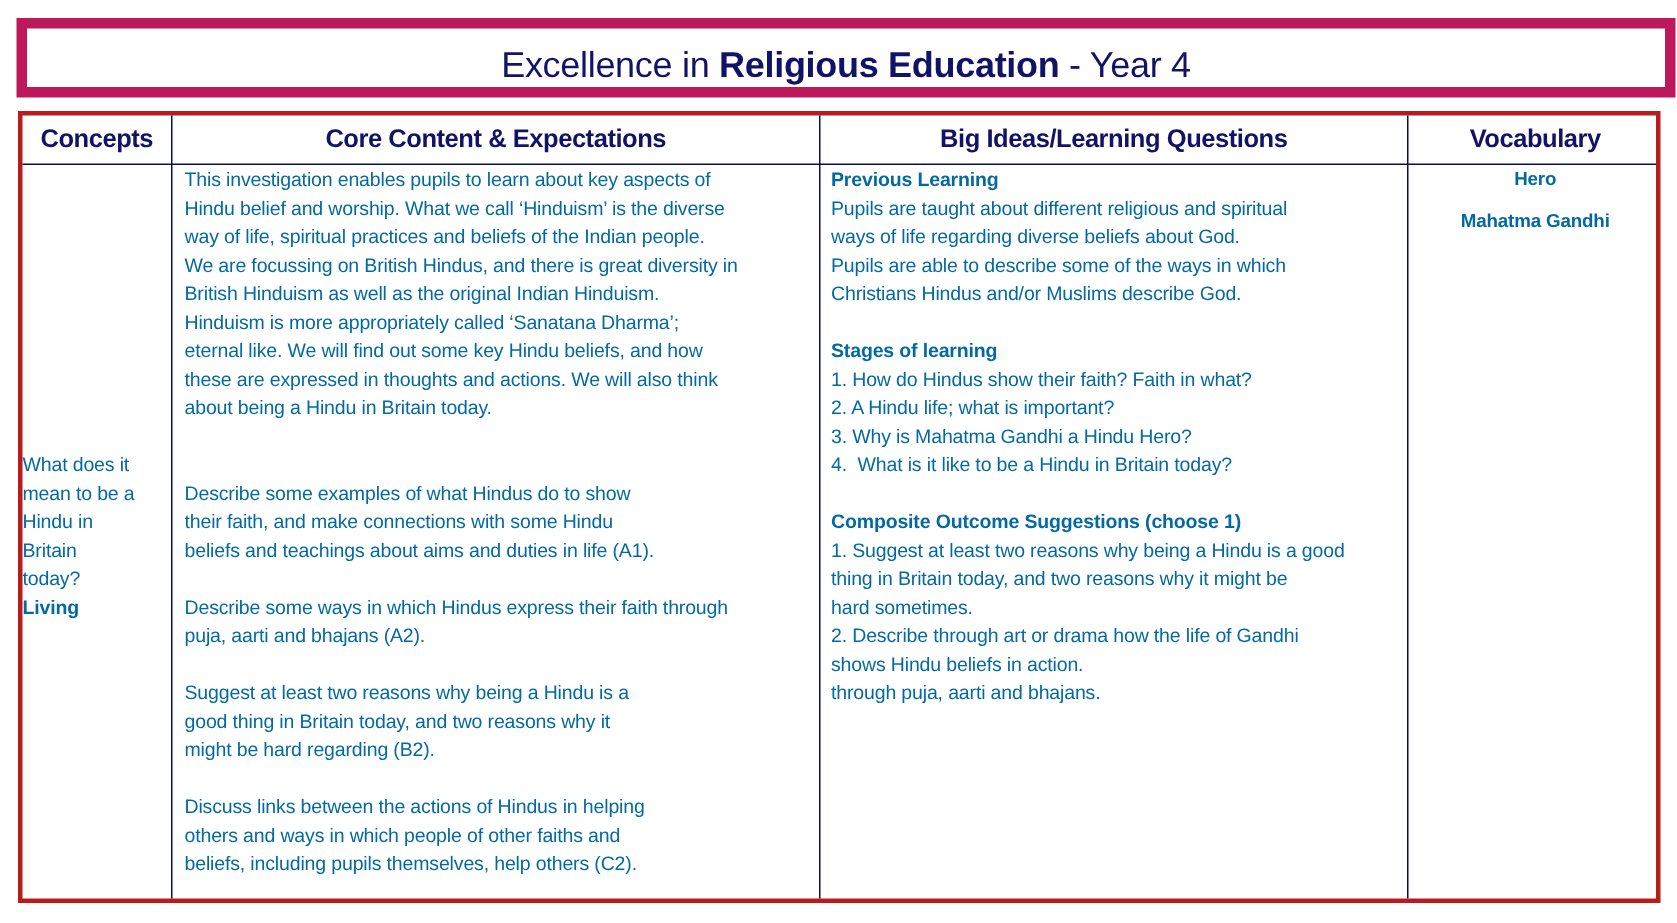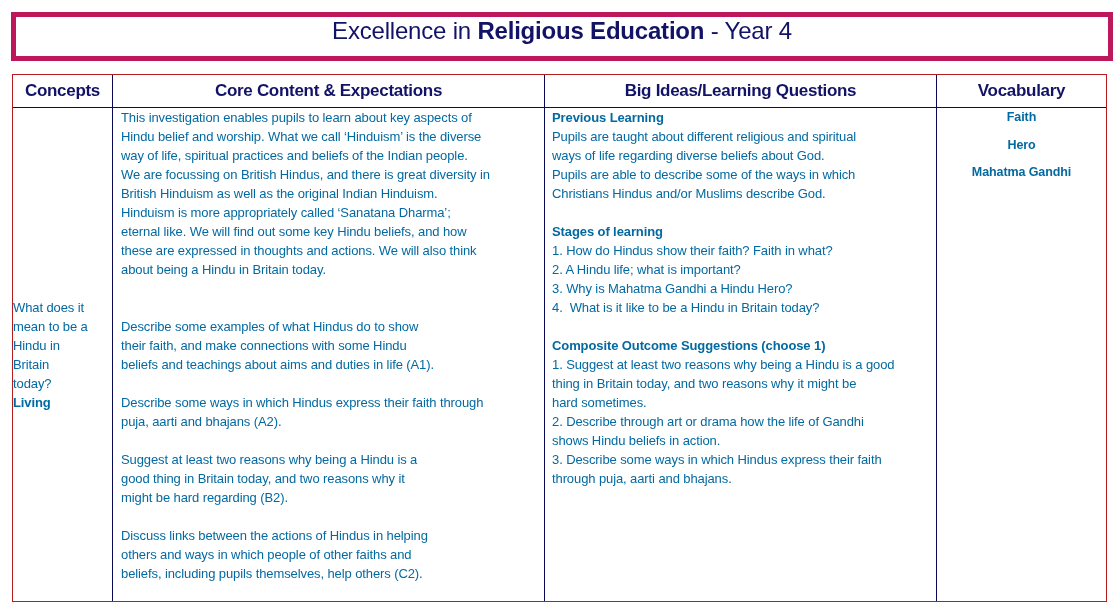--- a/index.html
+++ b/index.html
@@ -2,27 +2,27 @@
 <html><head>
   <meta charset="utf-8">
   <style>
     html, body { margin: 0; padding: 0; background: #ffffff; }
     body {
       width: 1118px; height: 615px; position: relative; overflow: hidden;
       font-family: "Liberation Sans", sans-serif; color: #1a1a1a;
     }
     .title-box {
       position: absolute; left: 11px; top: 12px; width: 1092px; height: 39px;
-      border: 5px solid #be185d; display: flex; align-items: flex-start; justify-content: center;
+      border: 7px solid #be185d; display: flex; align-items: flex-end; justify-content: center;
       font-size: 24px; color: #121266; letter-spacing: -0.2px;
     }
     .title-box b { font-weight: bold; }
     .grid {
       position: absolute; left: 12px; top: 74px; width: 1095px; height: 528px;
-      border: 1px solid #b91c1c; box-sizing: border-box;
+      border: 3px solid #b91c1c; box-sizing: border-box;
     }
     .vline { position: absolute; top: 0; bottom: 0; width: 0; border-left: 1px solid #0b0b55; }
     .hline { position: absolute; left: 0; right: 0; height: 0; border-top: 1px solid #0b0b55; top: 32px; }
     .hdr {
       position: absolute; top: 0; height: 32px; display: flex; align-items: center; justify-content: center;
       font-weight: bold; font-size: 17px; color: #121266; letter-spacing: -0.3px;
     }
     .cell { position: absolute; font-size: 13px; line-height: 19px; color: #0369a1; letter-spacing: -0.1px; }
     .cell p { margin: 0; }
     .gap { height: 19px; }
@@ -115,23 +115,21 @@
       <p style="white-space:pre">4.  What is it like to be a Hindu in Britain today?</p>
     </div>
     <div class="gap"></div>
     <div>
       <p class="bold">Composite Outcome Suggestions (choose 1)</p>
       <p>1. Suggest at least two reasons why being a Hindu is a good</p>
       <p>thing in Britain today, and two reasons why it might be</p>
       <p>hard sometimes.</p>
       <p>2. Describe through art or drama how the life of Gandhi</p>
       <p>shows Hindu beliefs in action.</p>
-      <p>3. Describe some ways in which Hindus express their faith</p>
       <p>through puja, aarti and bhajans.</p>
     </div>
   </div>
 
   <div class="cell vocab" style="left:924px;width:169px;top:33px">
-    <p>Faith</p>
     <p>Hero</p>
     <p>Mahatma Gandhi</p>
   </div>
 </div>
 
 </body></html>

